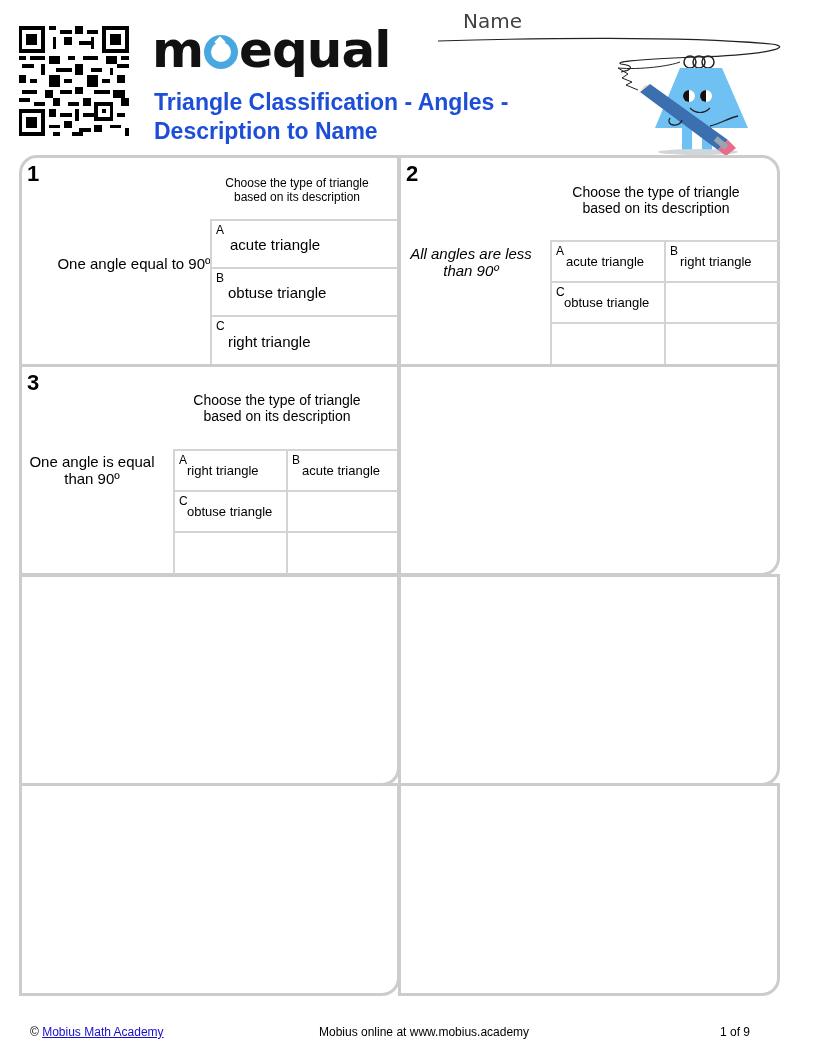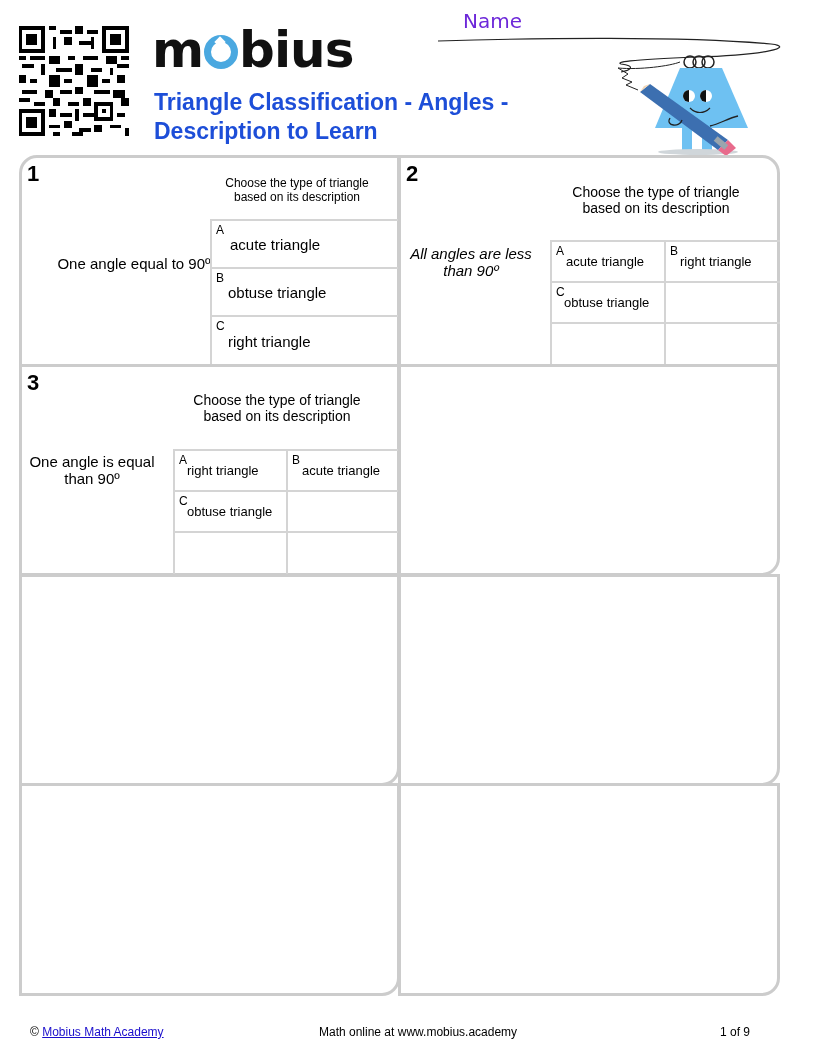--- a/index.html
+++ b/index.html
@@ -5,21 +5,21 @@
   * { box-sizing: border-box; margin: 0; padding: 0; }
   html, body { width: 815px; height: 1050px; background: #ffffff; overflow: hidden; }
   body { position: relative; font-family: "Liberation Sans", sans-serif; color: #000; }
 
   .qr { position: absolute; left: 18px; top: 26px; width: 111px; height: 110px; }
   .logo { position: absolute; left: 152px; top: 22px; font-family: "DejaVu Sans", sans-serif; font-weight: bold; font-size: 50px; letter-spacing: -1px; color: #111; line-height: 56px; }
   .logo .o { display: inline-block; width: 34px; height: 34px; border-radius: 50%; border: 7px solid #4aa8e0; vertical-align: -2px; margin: 0 1px; position: relative; }
   .logo .o::after { content: ""; position: absolute; left: 5px; top: -4px; width: 8px; height: 8px; background: #fff; transform: rotate(45deg); }
   .title { position: absolute; left: 154px; top: 88px; font-weight: bold; font-size: 23px; line-height: 29px; color: #1d4ed8; }
 
-  .name-label { position: absolute; left: 463px; top: 9px; font-family: "DejaVu Sans", sans-serif; font-size: 20px; color: #6d28d9; }
+  .name-label { position: absolute; left: 463px; top: 9px; font-family: "DejaVu Sans", sans-serif; font-size: 20px; color: #404040; }
   .name-line { position: absolute; left: 436px; top: 30px; width: 345px; height: 130px; }
   .mascot { position: absolute; left: 610px; top: 48px; width: 165px; height: 110px; }
 
   .grid { position: absolute; left: 19px; top: 155px; width: 761px; height: 841px; }
   .cell { position: absolute; border: 3px solid #cccccc; background: #fff; }
   .cell.c0 { left: 0; width: 381px; }
   .cell.c1 { left: 379px; width: 382px; }
   .r0 { top: 0; height: 212px; }
   .r1 { top: 209px; height: 212px; }
   .r2 { top: 419px; height: 212px; }
@@ -110,26 +110,26 @@
       <rect x="16" y="27" width="3" height="1"></rect>
       <rect x="20" y="26" width="2" height="2"></rect>
       <rect x="24" y="26" width="3" height="1"></rect>
       <rect x="28" y="27" width="1" height="2"></rect>
       <rect x="9" y="28" width="2" height="1"></rect>
       <rect x="14" y="28" width="3" height="1"></rect>
   </g>
 </svg>
 
 <div class="logo">
-  <span>m</span><span class="o"></span><span>bius</span>
+  <span>m</span><span class="o"></span><span>equal</span>
 </div>
 
 <div class="title">
   <div>Triangle Classification - Angles -</div>
-  <div>Description to Learn</div>
+  <div>Description to Name</div>
 </div>
 
 <div class="name-label">Name</div>
 <svg class="name-line" viewBox="0 0 345 130">
   <path d="M2 11 C 100 8, 250 6, 335 14 C 360 17, 330 25, 260 27 C 190 30, 180 32, 185 34 C 200 36, 195 40, 185 42" fill="none" stroke="#222" stroke-width="1.2"></path>
 </svg>
 
 <svg class="mascot" viewBox="0 0 165 110">
   <path d="M8 20 C 30 22, 60 18, 70 14" fill="none" stroke="#222" stroke-width="1"></path>
   <path d="M8 20 L 18 26 L 12 30 L 22 34 L 16 37 L 28 42" fill="none" stroke="#222" stroke-width="1"></path>
@@ -234,14 +234,14 @@
   <div class="cell c0 r2 round-br"></div>
   <div class="cell c1 r2 round-br"></div>
   <div class="cell c0 r3 round-br"></div>
   <div class="cell c1 r3 round-br"></div>
 </div>
 
 <div class="footer" style="left:30px;">
   <span>©</span>
   <a>Mobius Math Academy</a>
 </div>
-<div class="footer" style="left:319px;">Math online at www.mobius.academy</div>
+<div class="footer" style="left:319px;">Mobius online at www.mobius.academy</div>
 <div class="footer" style="left:720px;">1 of 9</div>
 
 </body></html>

